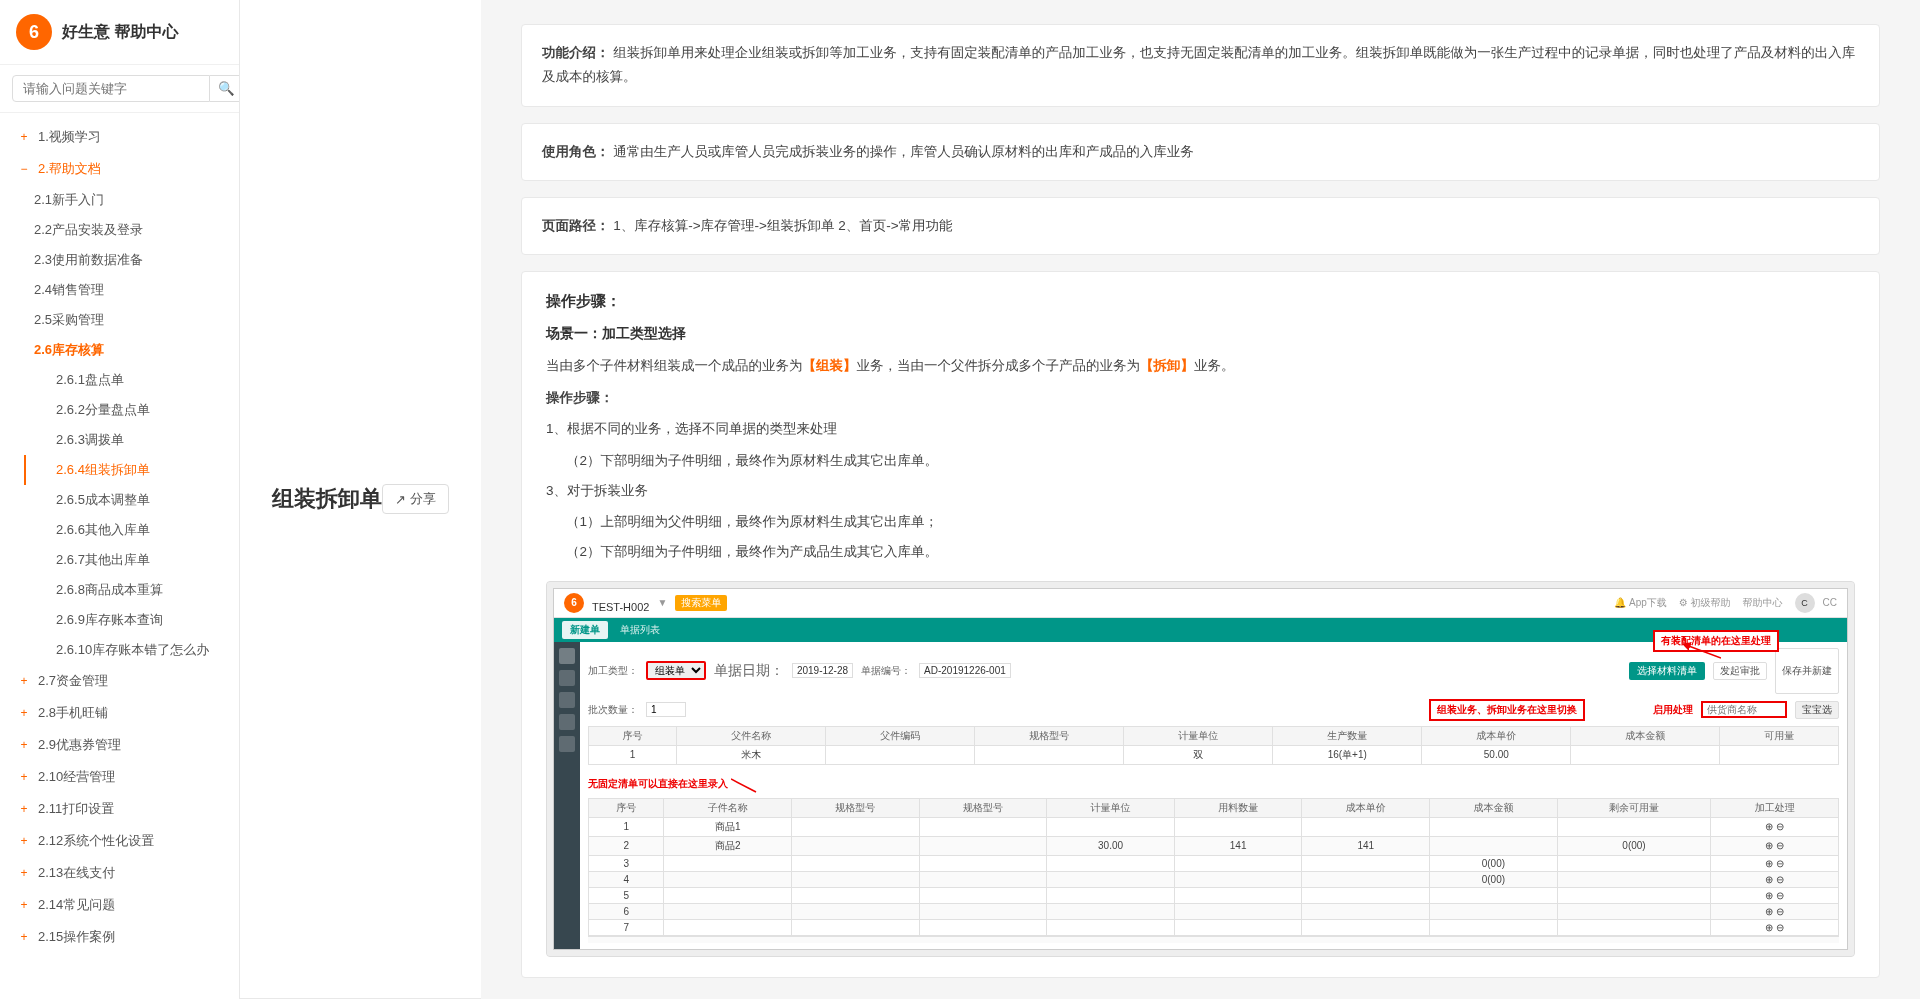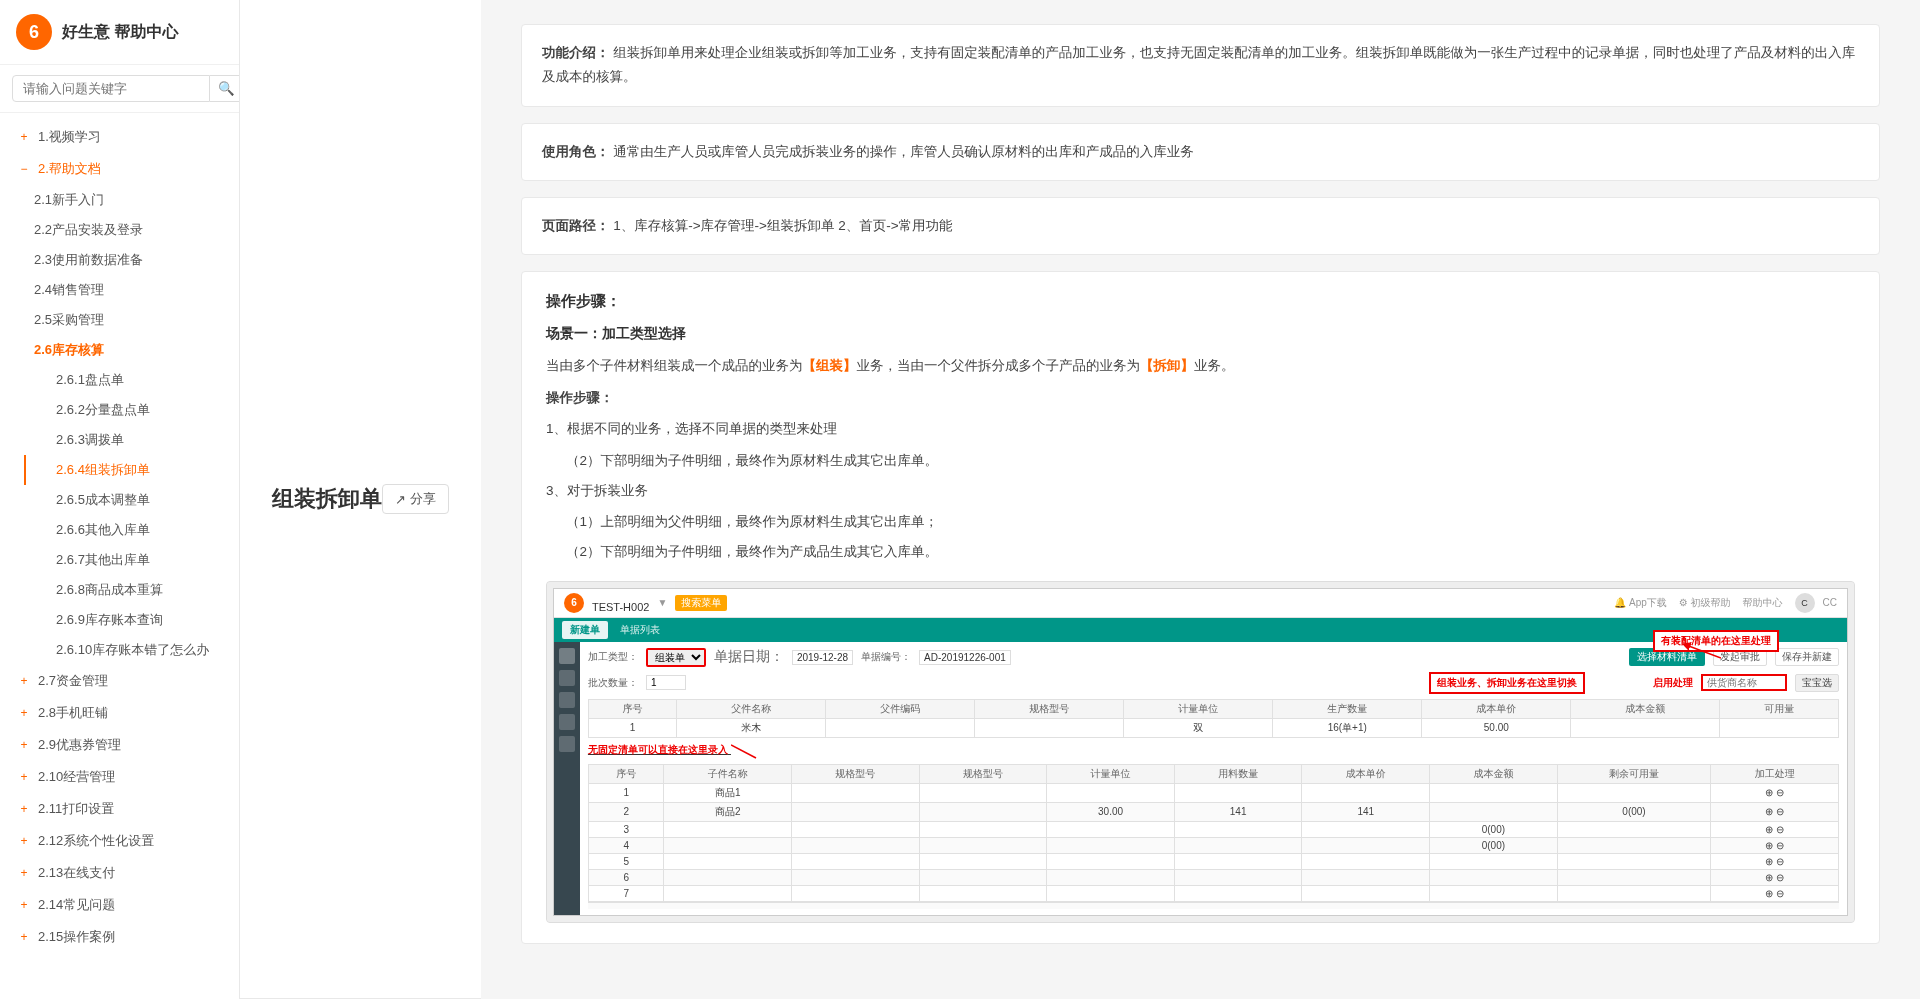--- a/index.html
+++ b/index.html
@@ -442,21 +442,21 @@
                     <line x1="40" y1="18" x2="5" y2="5" stroke="#e00" stroke-width="1.5" marker-end="url(#ah)"></line>
                     <defs>
                         <marker id="ah" markerWidth="6" markerHeight="6" refX="3" refY="3" orient="auto">
                           <path d="M0,0 L6,3 L0,6 Z" fill="#e00"></path>
                         </marker>
                       </defs>
                   </svg>
 
                   <div style="background:#009688;color:#fff;font-size:10px;padding:2px 8px;border-radius:2px;cursor:pointer;margin-left:auto;">选择材料清单</div>
                   <div style="font-size:10px;color:#555;border:1px solid #ddd;padding:1px 6px;border-radius:2px;">发起审批</div>
-                  <div style="font-size:10px;color:#555;border:1px solid #ddd;padding:1px 6px;border-radius:2px;">保存并新建</div>
+                  <div style="font-size:10px;color:#555;border:1px solid #ddd;padding:15px 6px;border-radius:2px;">保存并新建</div>
                 </div>
 
                 <div style="display:flex;align-items:center;gap:8px;margin-bottom:5px;position:relative;">
                   <span style="font-size:10px;color:#666;">批次数量：</span>
                   <input style="border: 1px solid rgb(221, 221, 221); font-size: 10px; padding: 1px 4px; width: 40px;" value="1">
                   <div style="flex:1;"></div>
 
                   <div style="border:2px solid #e00;padding:2px 6px;background:#fff;font-size:10px;color:#e00;font-weight:bold;white-space:nowrap;">组装业务、拆卸业务在这里切换</div>
 
                   <div style="font-size:10px;color:#e00;font-weight:bold;white-space:nowrap;margin-left:60px;">启用处理</div>
@@ -486,21 +486,21 @@
                       <td></td>
                       <td>双</td>
                       <td>16(单+1)</td>
                       <td>50.00</td>
                       <td></td>
                       <td></td>
                     </tr>
                   </tbody>
                 </table>
 
-                <div style="position:relative;margin:2px 0 4px 0;text-decoration:underline;">
+                <div style="position:relative;margin:9px 0 4px 0;">
                   <span style="font-size:10px;color:#e00;font-weight:bold;">无固定清单可以直接在这里录入</span>
                   <svg style="display:inline-block;vertical-align:middle;" width="30" height="20">
                     <line x1="0" y1="5" x2="25" y2="18" stroke="#e00" stroke-width="1.5"></line>
                   </svg>
                 </div>
 
                 <table class="mock-table">
                   <thead>
                     <tr>
                       <th>序号</th>

